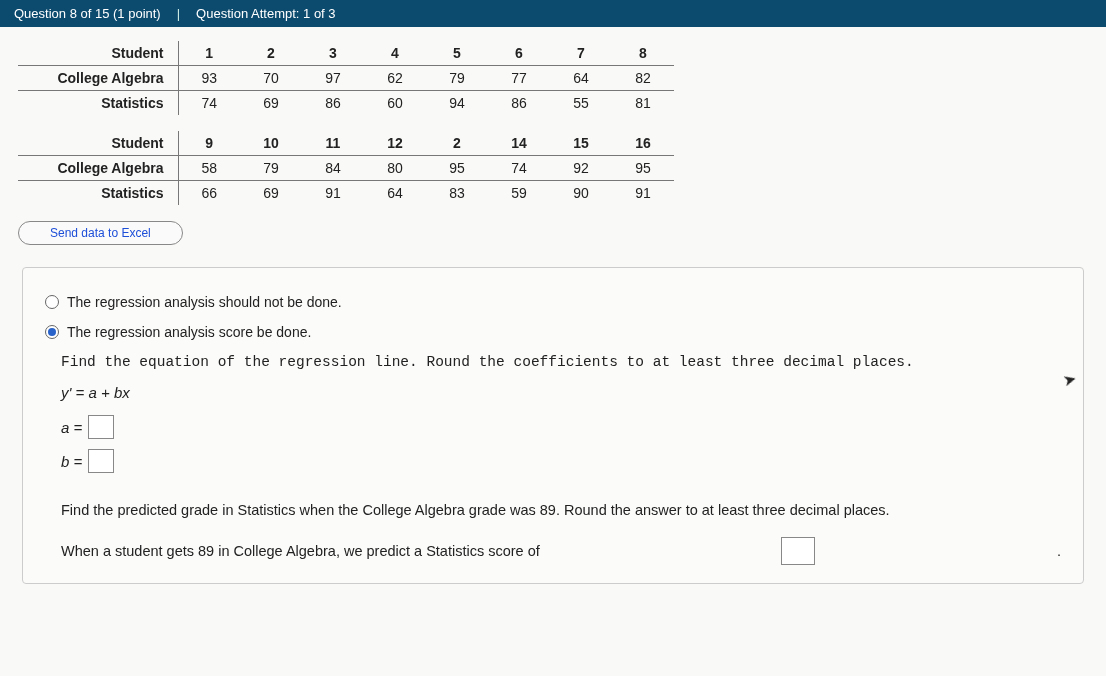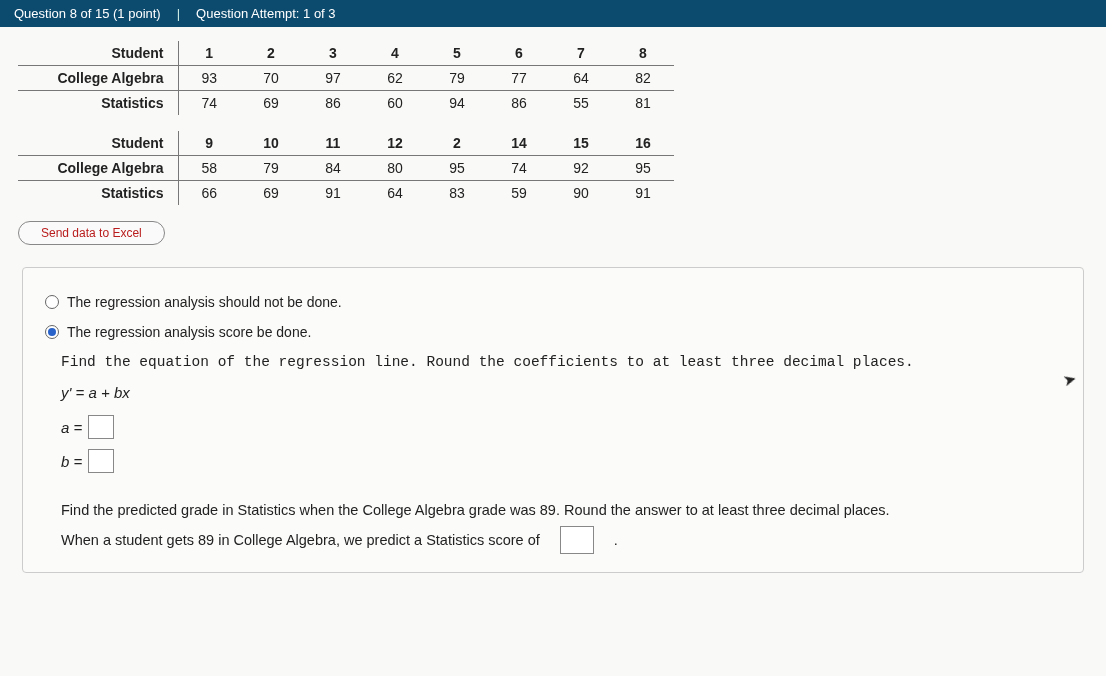--- a/index.html
+++ b/index.html
@@ -37,23 +37,23 @@
     min-width: 160px;
     border-right: 1px solid #777;
   }
   table.data .val, table.data .hd { width: 62px; }
   table.data tr.hdr td, table.data tr.hdr th { border-bottom: 1px solid #777; font-weight: bold;}
   table.data tr.mid td, table.data tr.mid th { border-bottom: 1px solid #777; }
   .send-btn {
     display: inline-block;
     border: 1px solid #888;
     border-radius: 14px;
-    padding: 4px 22px;
+    padding: 4px 31px;
     font-size: 12px;
-    color: #b91c1c;
+    color: #1d4ed8;
     background: #fafafa;
     cursor: pointer;
     margin-bottom: 22px;
   }
   .prompt-text { margin: 8px 0 18px 0; font-size: 14.5px; }
   .answer-box {
     border: 1px solid #ccc;
     border-radius: 4px;
     padding: 20px 22px 18px 22px;
     background: #fbfbfa;
@@ -71,21 +71,21 @@
   .sub-block { padding-left: 16px; }
   .instr { margin: 6px 0 14px 0; font-size:14.5px;font-family:Liberation Mono, monospace;}
   .eqn { font-style: italic; margin: 6px 0 14px 0; font-size:15px;}
   .coef-row { display:flex; align-items:center; gap:6px; margin: 10px 0; font-size:15px;}
   .blank-box {
     width: 26px; height: 24px; border:1px solid #888; background:#fff;
     display:inline-block;
   }
   .blank-box.lg { width:34px; height:28px; vertical-align:middle; }
   .predict { margin-top: 26px; font-size:14.5px; line-height:1.6;}
-  .predict-line { margin-top: 4px; display:flex; align-items:center; flex-wrap:wrap; gap:20px;}
+  .predict-line { margin-top: 15px; display:flex; align-items:center; flex-wrap:wrap; gap:20px;justify-content:space-between;}
   .ital { font-style: italic; }
   .cursor {
     position: fixed;
     font-size: 16px;
     pointer-events: none;
     transform: rotate(-15deg);
   }
   .cursor.c1 { top: 370px; right: 30px; }
 </style>
 </head>

